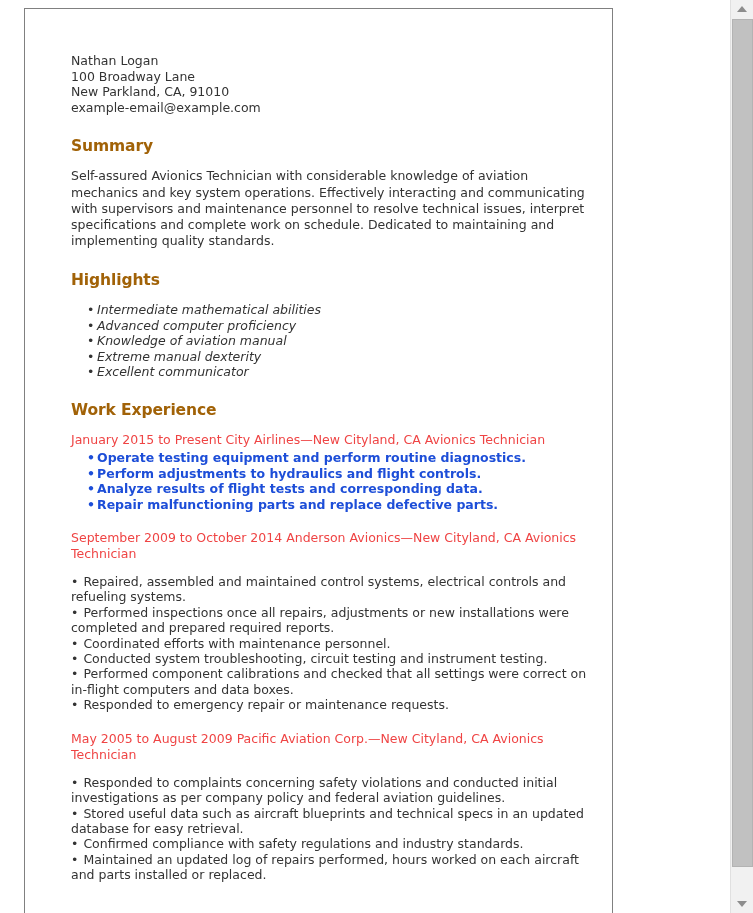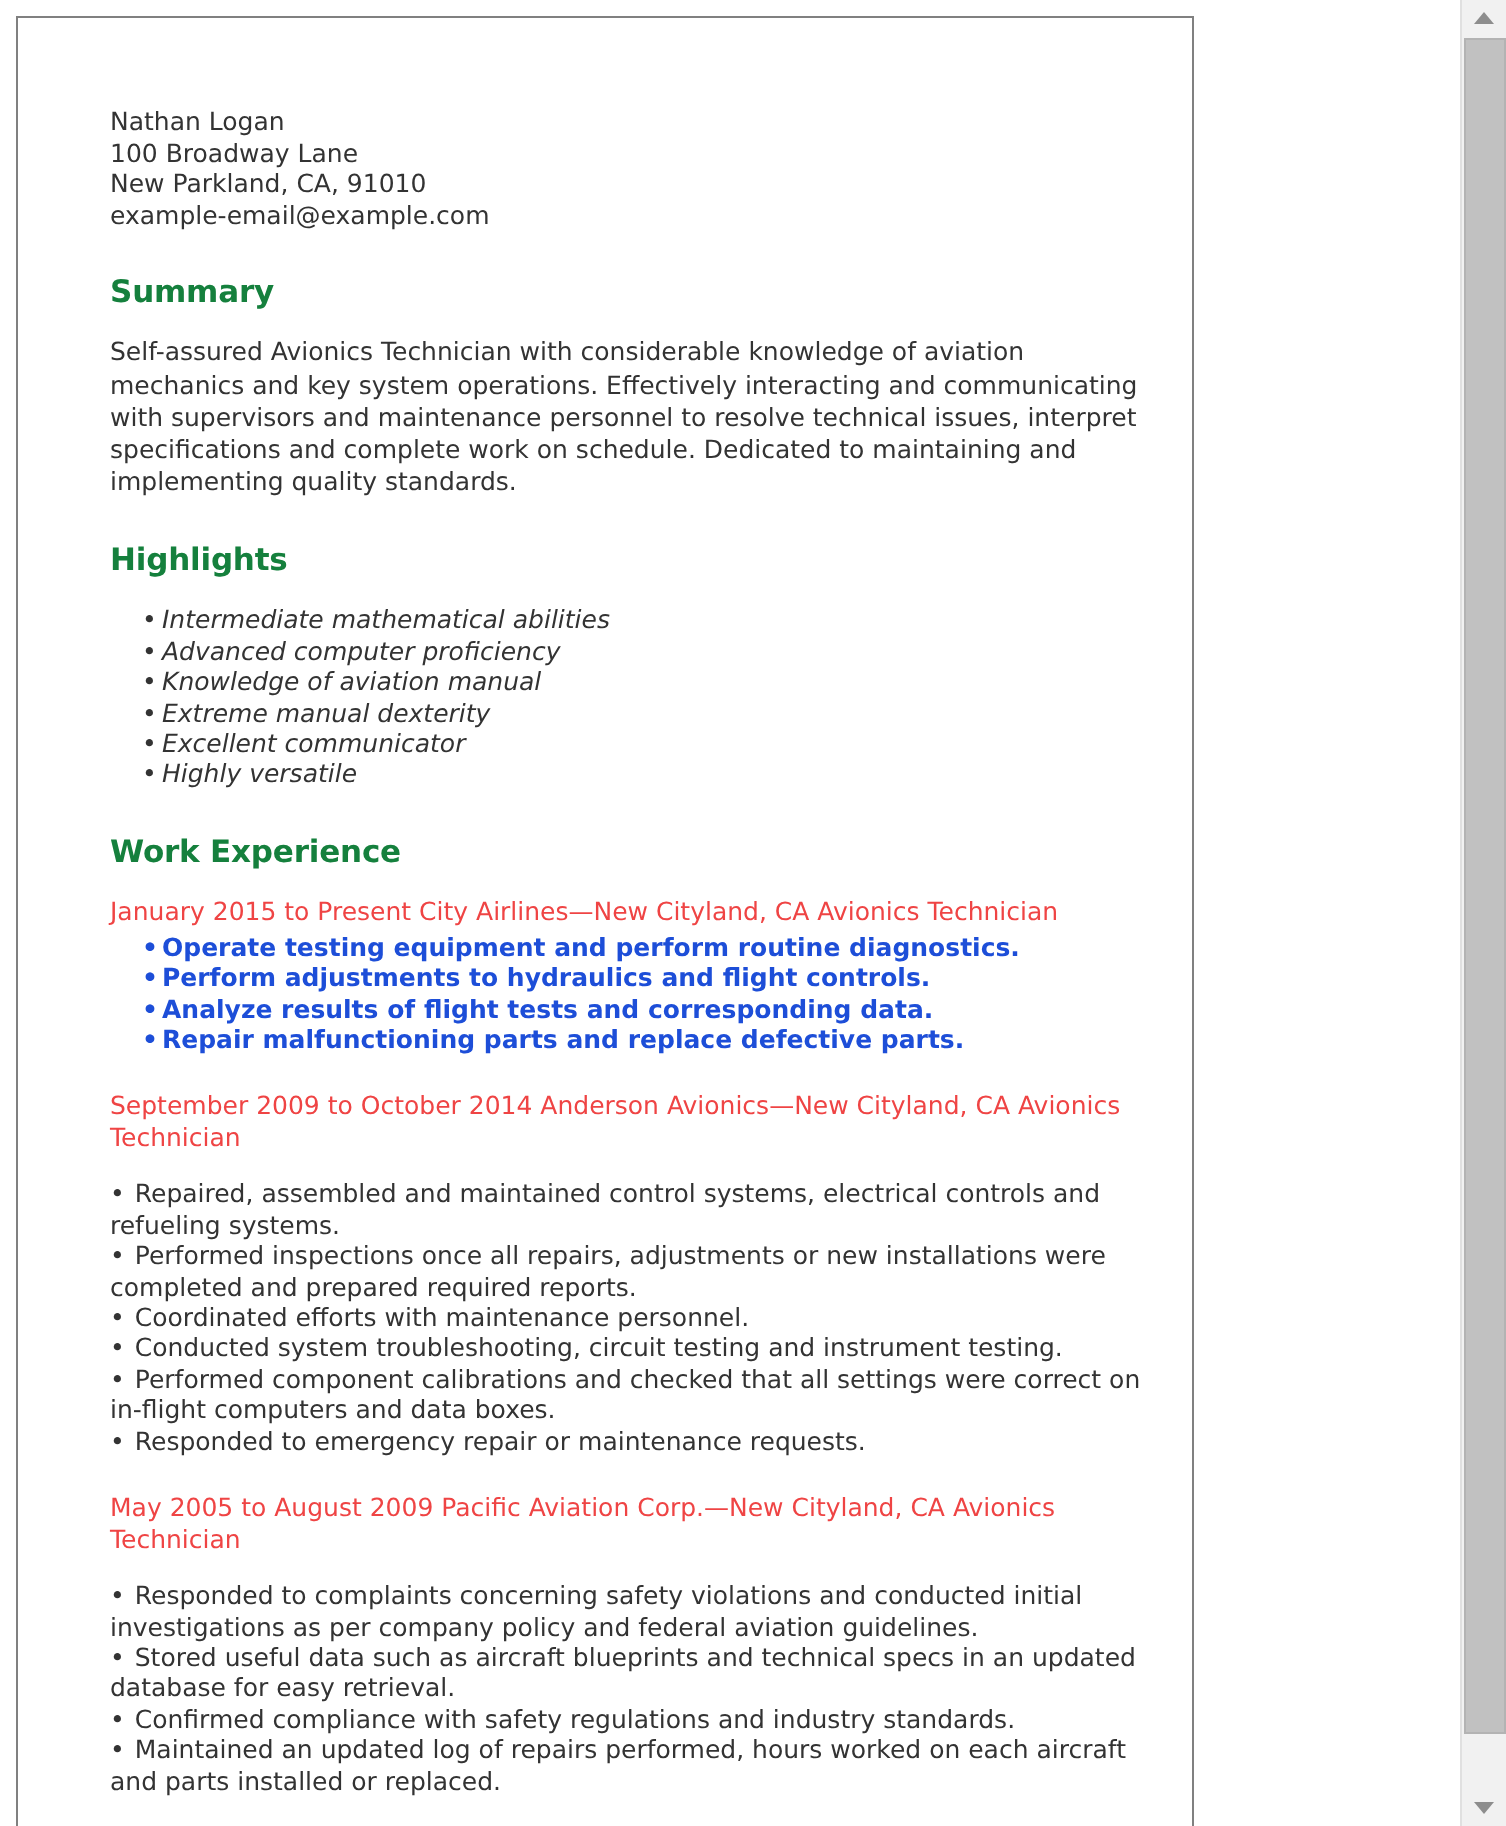--- a/index.html
+++ b/index.html
@@ -11,21 +11,21 @@
     width: 753px;
     height: 913px;
     overflow: hidden;
     font-family: "DejaVu Sans", sans-serif;
     position: relative;
   }
 
   
   #doc-viewport {
     position: absolute;
-    left: 0;
+    left: 16px;
     top: 0;
     width: 730px;
     height: 913px;
     background: #ffffff;
     overflow: hidden;
   }
 
   
   #resume-page {
     position: absolute;
@@ -51,21 +51,21 @@
     line-height: 15.6px;
     color: #333333;
     white-space: nowrap;
   }
 
   
   .section-heading {
     font-family: "DejaVu Sans", sans-serif;
     font-size: 15.5px;
     font-weight: bold;
-    color: #15803d;
+    color: #a16207;
     margin: 0 0 13px 0;
     letter-spacing: -0.1px;
   }
 
   .section {
     margin-bottom: 22px;
   }
   .section.tight {
     margin-bottom: 18px;
   }
@@ -211,21 +211,20 @@
       </div>
 
       <div class="section">
         <div class="section-heading">Highlights</div>
         <ul class="bullet-list" id="highlights-list">
             <li>Intermediate mathematical abilities</li>
             <li>Advanced computer proficiency</li>
             <li>Knowledge of aviation manual</li>
             <li>Extreme manual dexterity</li>
             <li>Excellent communicator</li>
-            <li>Highly versatile</li>
           </ul>
       </div>
 
       <div class="section tight">
         <div class="section-heading">Work Experience</div>
         <div id="jobs-container">
             <div class="job">
               <div class="job-heading">January 2015 to Present City Airlines—New Cityland, CA Avionics Technician</div>
               <ul class="job-list">
                 <li>Operate testing equipment and perform routine diagnostics.</li>

